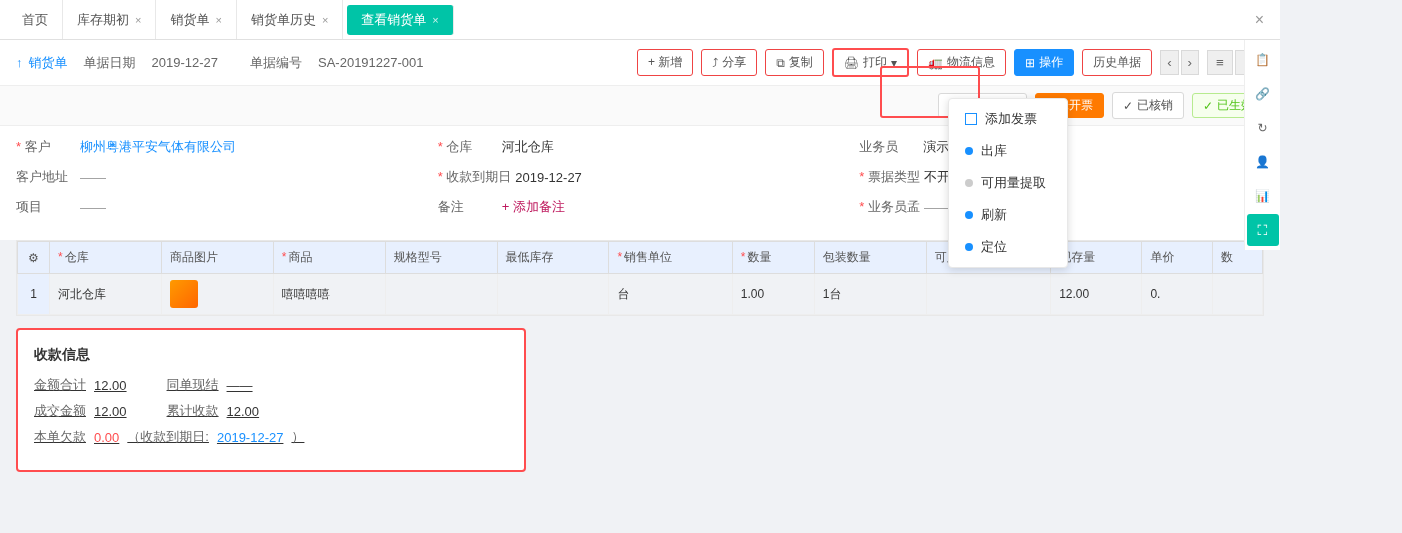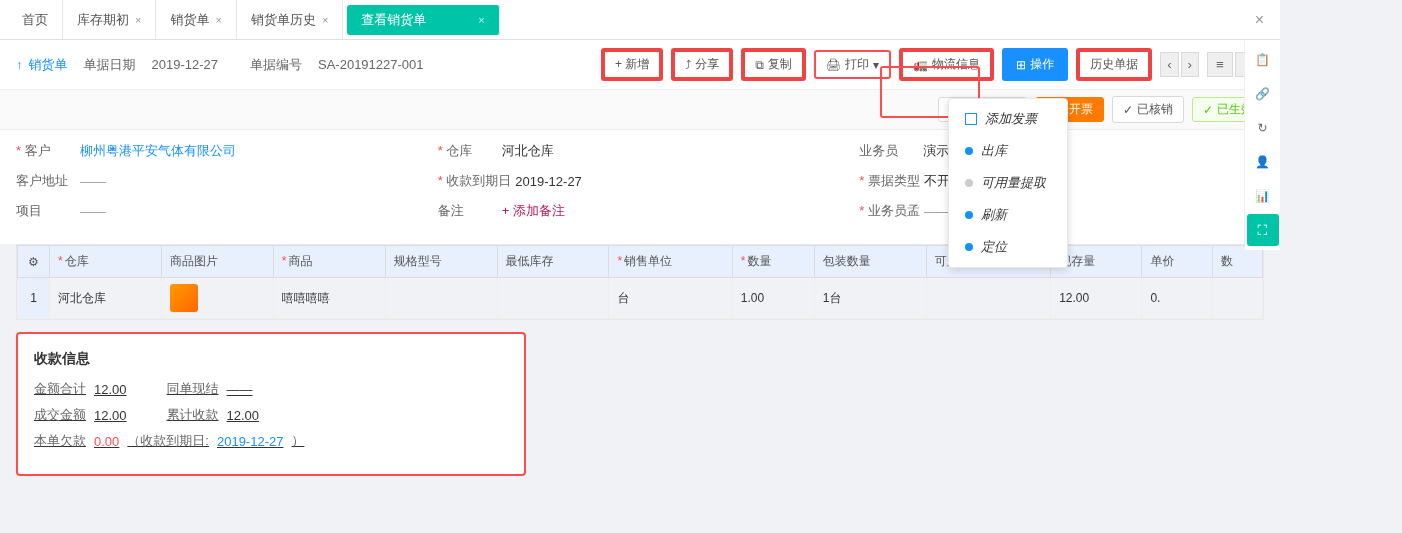--- a/index.html
+++ b/index.html
@@ -25,21 +25,21 @@
     .doc-header {
       display: flex; align-items: center; padding: 8px 16px;
       border-bottom: 1px solid #eee; background: #fff;
     }
     .doc-title { display: flex; align-items: center; gap: 6px; color: #1890ff; font-size: 13px; }
     .doc-meta { display: flex; align-items: center; gap: 16px; margin-left: 16px; font-size: 13px; color: #333; }
     .doc-meta span { color: #666; text-align: center; }
     .doc-actions { margin-left: auto; display: flex; align-items: center; gap: 8px; }
     .btn-action {
       display: flex; align-items: center; gap: 4px; padding: 4px 10px;
-      border: 4px solid #ef4444; border-radius: 3px; cursor: pointer;
+      border: 1px solid #ef4444; border-radius: 3px; cursor: pointer;
       background: #fff; font-size: 12px; color: #555; white-space: nowrap;
     }
     .btn-action.active { background: #1890ff; color: #fff; border-color: #1890ff; }
     .btn-action.red-border { border: 2px solid #ff4d4f; }
     .nav-arrows { display: flex; gap: 2px; }
     .nav-arrow { padding: 4px 6px; border: 1px solid #d9d9d9; cursor: pointer; color: #666; }
     .view-btns { display: flex; gap: 2px; }
     .view-btn { padding: 4px 8px; border: 1px solid #d9d9d9; cursor: pointer; color: #666; }
 
     
@@ -103,21 +103,21 @@
     
     .dropdown-menu {
       position: absolute; top: 98px; right: 200px;
       background: #fff; border: 1px solid #e8e8e8;
       border-radius: 4px; box-shadow: 0 2px 8px rgba(0,0,0,0.15);
       z-index: 100; min-width: 120px;
       padding: 4px 0;
     }
     .dropdown-item {
       display: flex; align-items: center; gap: 8px;
-      padding: 7px 16px; cursor: pointer; font-size: 13px; color: #333; font-style: italic;
+      padding: 7px 16px; cursor: pointer; font-size: 13px; color: #333;
     }
     .dropdown-item .dot { width: 8px; height: 8px; border-radius: 50%; display: inline-block; }
     .dropdown-item .dot.blue { background: #1890ff; }
     .dropdown-item .dot.gray { background: #ccc; }
     .dropdown-item .square-icon { width: 14px; height: 14px; border: 1px solid #1890ff; display: flex; align-items: center; justify-content: center; }
     .red-highlight { border: 2px solid #ff4d4f; border-radius: 4px; position: absolute; top: 66px; right: 190px; width: 140px; height: 56px; pointer-events: none; z-index: 99; }
 
     
     .right-tools {
       position: absolute; right: 0; top: 40px;
@@ -148,21 +148,21 @@
       <span class="close-btn">×</span>
     </div>
     <div class="tab">
       <span>销货单</span>
       <span class="close-btn">×</span>
     </div>
     <div class="tab">
       <span>销货单历史</span>
       <span class="close-btn">×</span>
     </div>
-    <div class="tab highlight" style="background:#00c4a7;color:#fff;border-radius:3px;margin-left:4px;height:30px;align-self:center;gap:46px;">
+    <div class="tab highlight" style="background:#00c4a7;color:#fff;border-radius:3px;margin-left:4px;height:30px;align-self:center;">
       <span>查看销货单</span>
       <span class="close-btn" style="color:rgba(255,255,255,0.8);">×</span>
     </div>
     <div class="tab-bar-close">×</div>
   </div>
 
   <div class="doc-header">
     <div class="doc-title">
       <span style="color:#1890ff;">↑</span>
       <span>销货单</span>

